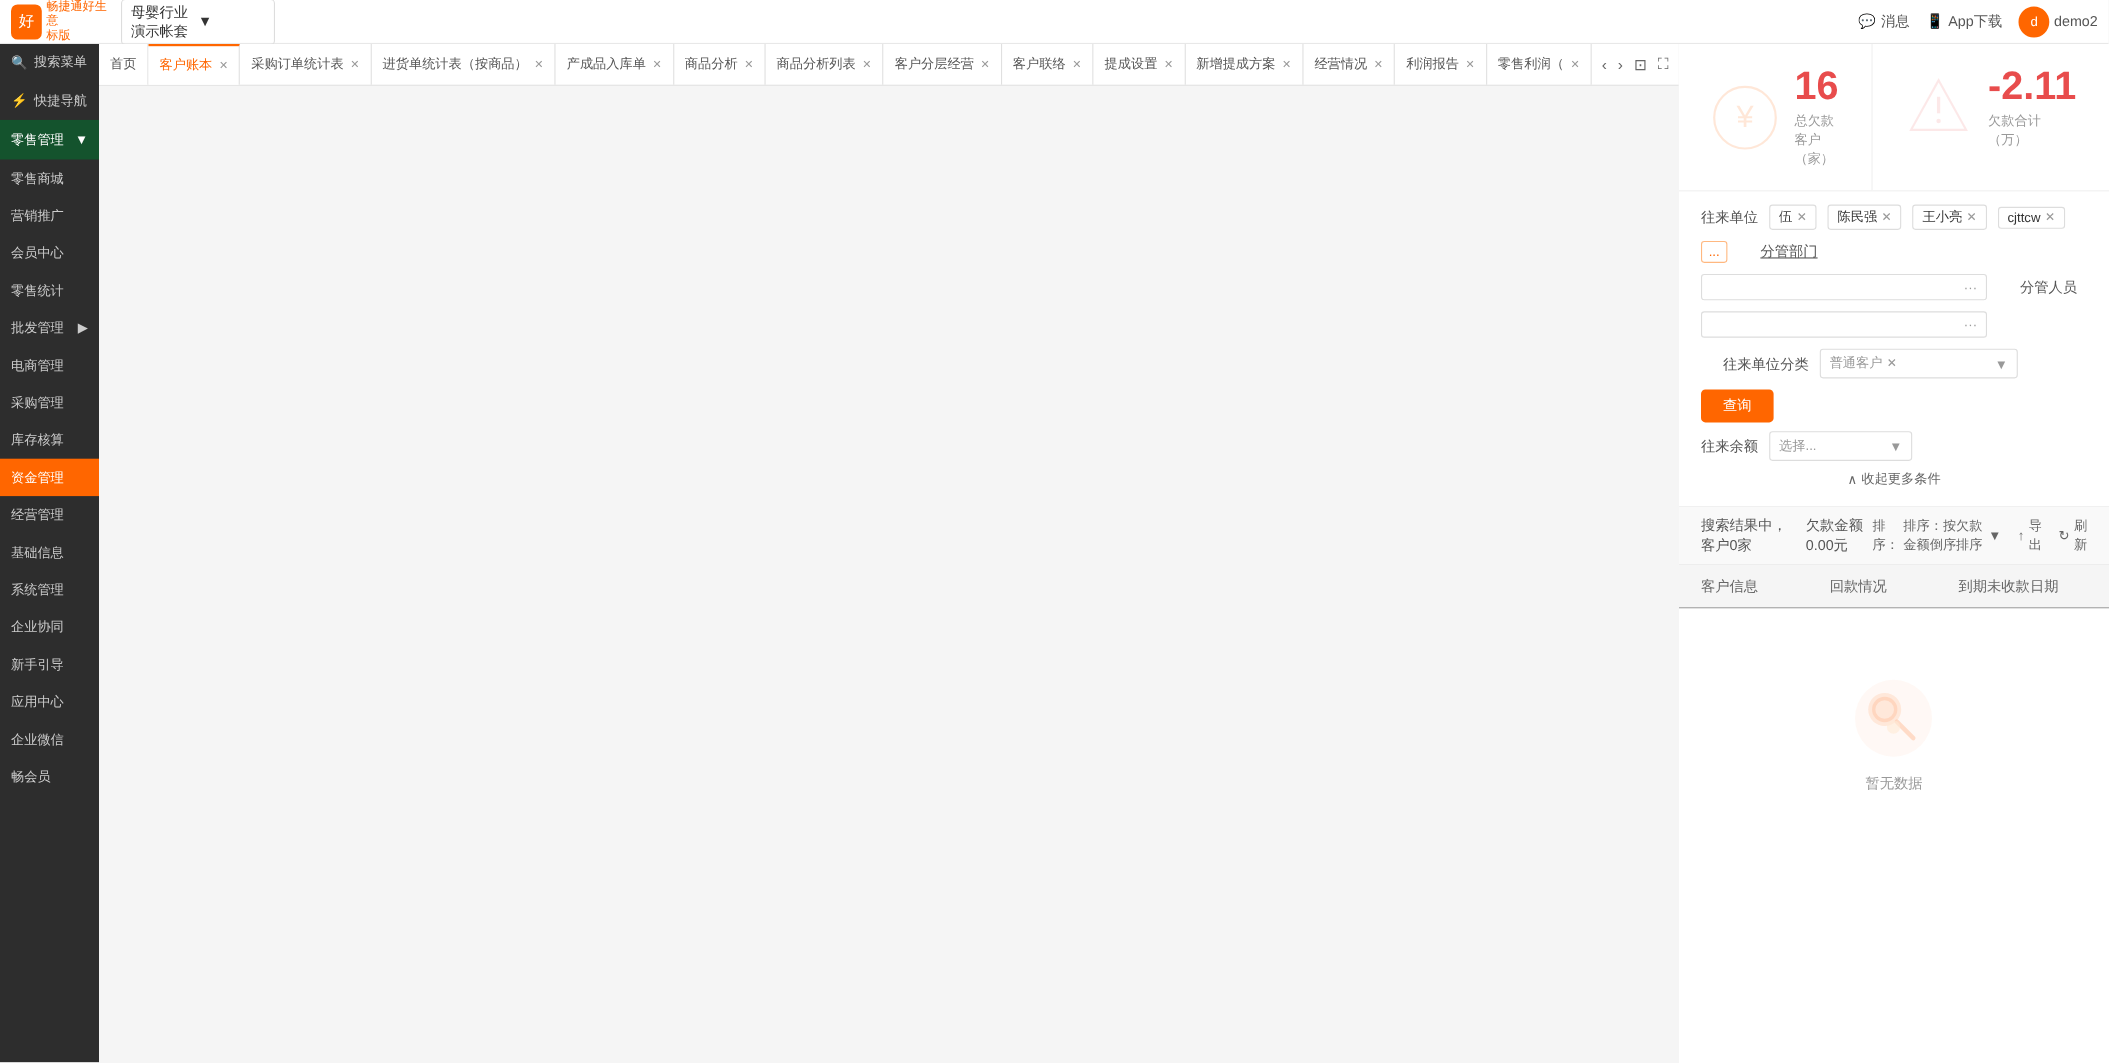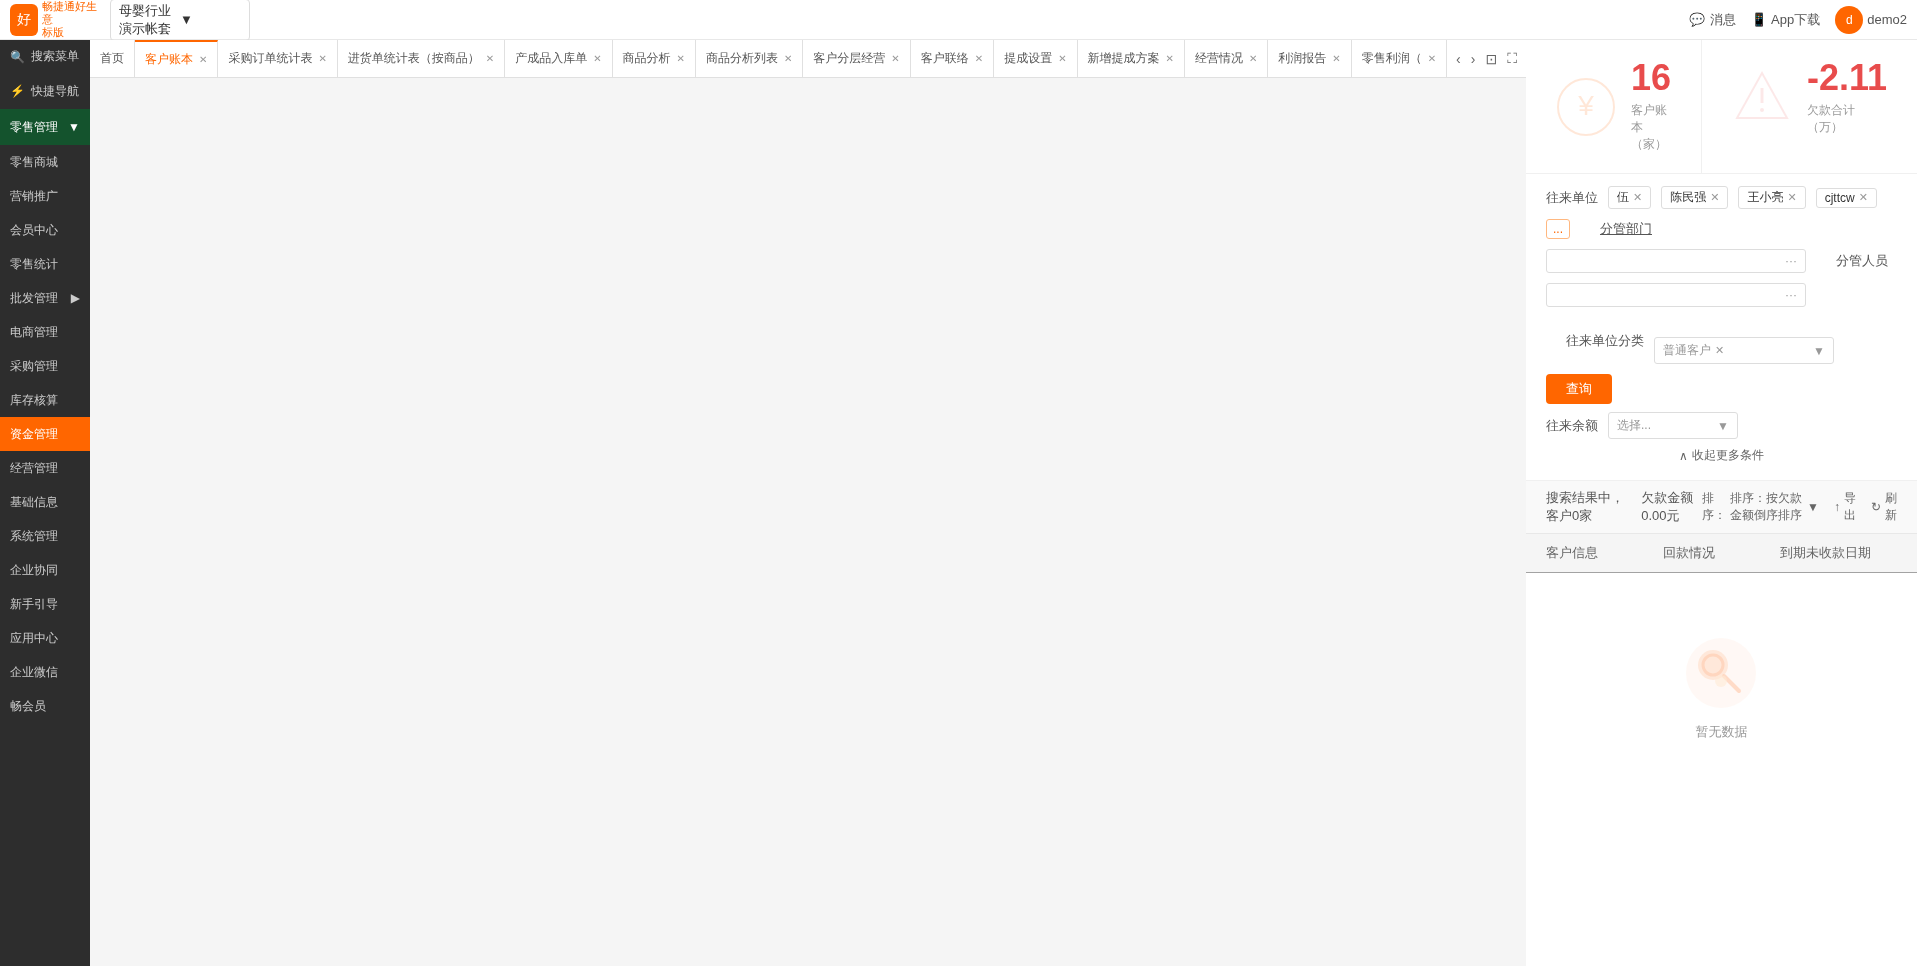--- a/index.html
+++ b/index.html
@@ -262,21 +262,21 @@
           <div class="stat-block">
             <div style="display:flex; align-items:center; gap:15px;">
               <div style="position:relative; width:60px; height:60px; opacity:0.15;">
                 <svg width="60" height="60" viewBox="0 0 60 60" fill="#ff6600">
                   <circle cx="30" cy="30" r="28" stroke="#ff6600" stroke-width="2" fill="none"></circle>
                   <text x="30" y="38" text-anchor="middle" font-size="28" fill="#ff6600">¥</text>
                 </svg>
               </div>
               <div>
                 <div class="stat-number">16</div>
-                <div class="stat-label">客户账本（家）</div>
+                <div class="stat-label">总欠款客户（家）</div>
               </div>
             </div>
           </div>
 
           <div class="stat-block">
             <div style="display:flex; align-items:center; gap:15px;">
               <div style="position:relative; width:60px; height:60px; opacity:0.12;">
                 <svg width="60" height="60" viewBox="0 0 60 60">
                   <polygon points="30,5 55,50 5,50" fill="none" stroke="#e84c4c" stroke-width="2"></polygon>
                   <line x1="30" y1="20" x2="30" y2="35" stroke="#e84c4c" stroke-width="3"></line>
@@ -346,21 +346,21 @@
               <span>···</span>
             </div>
 
             <span class="filter-label" style="margin-left:20px;">分管人员</span>
             <div class="filter-select filter-select-wide">
               <span style="color:#ccc;"></span>
               <span>···</span>
             </div>
 
             <span class="filter-label" style="margin-left:20px;">往来单位分类</span>
-            <div class="filter-select" style="min-width:180px;margin-top:20px;">
+            <div class="filter-select" style="min-width:180px;">
               <span style="display:flex;align-items:center;gap:4px;">
                 <span>普通客户</span>
                 <span style="font-size:11px;color:#999;cursor:pointer;">✕</span>
               </span>
               <span>▼</span>
             </div>
 
             <button class="query-btn">查询</button>
           </div>
 

